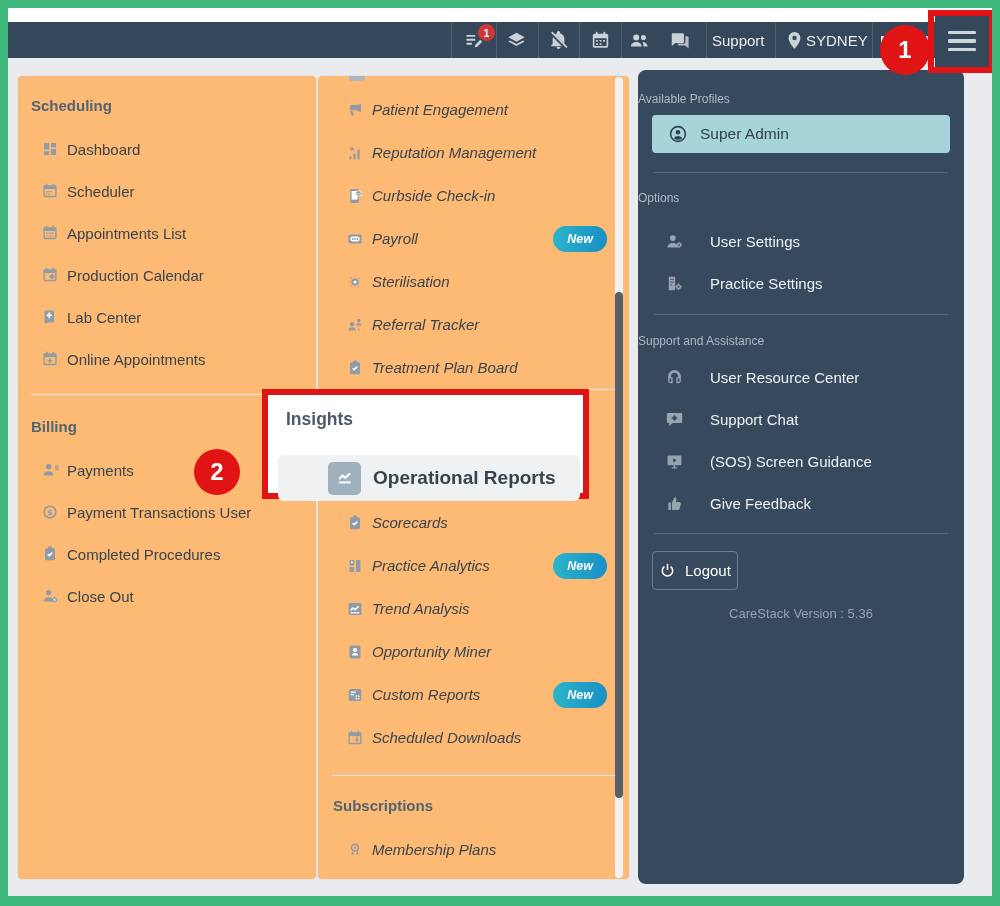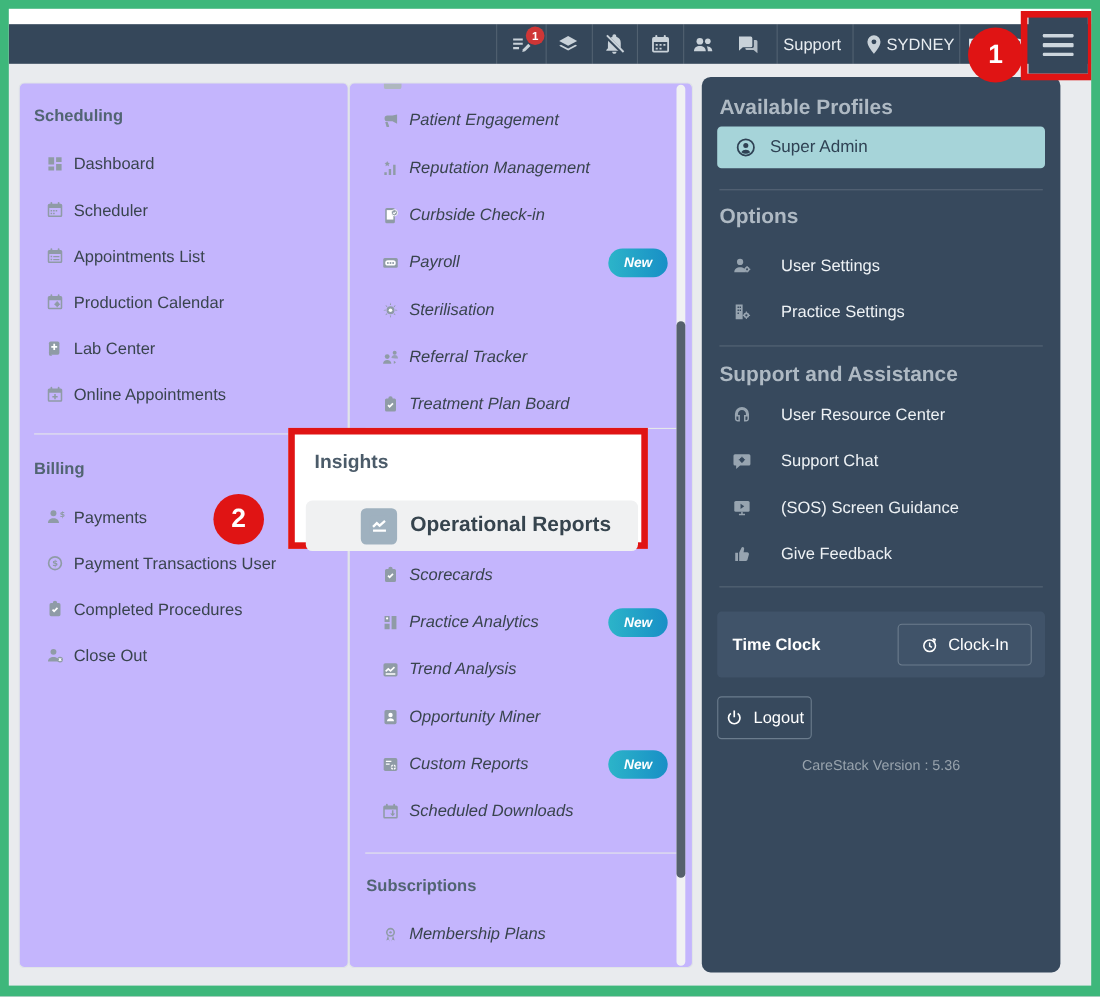--- a/index.html
+++ b/index.html
@@ -8,21 +8,21 @@
   .whitestrip{position:absolute;left:0;top:0;right:0;height:14px;background:#ffffff;}
   
   .topbar{position:absolute;left:0;top:14px;right:0;height:36px;background:#35475a;}
   .tb-div{position:absolute;top:0;width:1px;height:36px;background:rgba(255,255,255,.14);}
   .tb-ic{position:absolute;top:7px;width:24px;height:22px;display:flex;align-items:center;justify-content:center;cursor:pointer;}
   .tb-ic svg{width:21px;height:21px;fill:#c9d2d9;}
   .tb-txt{position:absolute;top:0;height:36px;display:flex;align-items:center;color:#e8edf1;font-size:15px;}
   .tb-badge{position:absolute;width:17px;height:17px;border-radius:50%;background:#cf3636;color:#fff;
     font-size:10.5px;font-weight:bold;display:flex;align-items:center;justify-content:center;z-index:3;}
   
-  .card{position:absolute;background:#c4b5fd;border:1px solid #e0e4e7;border-radius:5px;box-sizing:border-box;}
+  .card{position:absolute;background:#fdba74;border:1px solid #e0e4e7;border-radius:5px;box-sizing:border-box;}
   .card-left{left:9px;top:67px;width:300px;height:805px;}
   .card-mid{left:309px;top:67px;width:313px;height:805px;overflow:hidden;}
   .sec-title{font-size:15px;font-weight:bold;color:#516472;height:24px;line-height:24px;}
   .card-left .sec-title{margin-left:13px;}
   .card-mid .sec-title{margin-left:15px;}
   .row{display:flex;align-items:center;height:42px;cursor:pointer;}
   .card-mid .row{height:43px;font-style:italic;}
   .row .ic{width:18px;height:18px;margin-left:23px;flex:0 0 auto;display:flex;align-items:center;justify-content:center;}
   .card-mid .row .ic{margin-left:28px;}
   .row .ic svg{width:18px;height:18px;fill:#8f9ba6;}
@@ -32,21 +32,21 @@
   .new-badge{margin-left:auto;margin-right:22px;background:linear-gradient(90deg,#2cb4c9,#188fc6);color:#fff;
     font-size:12.5px;font-weight:bold;height:26px;line-height:26px;padding:0 14px;border-radius:13px;}
   .new-badge:empty{display:none;}
   .spacer-covered{height:111px;}
   .cut-icon{position:absolute;left:31px;top:0;width:16px;height:5px;background:#aeb7bf;border-radius:0 0 2px 2px;}
   
   .sb-track{position:absolute;right:6px;top:1px;width:8px;height:801px;background:#f0f1f3;border-radius:4px;}
   .sb-thumb{position:absolute;right:6px;top:216px;width:8px;height:506px;background:#55606b;border-radius:4px;cursor:pointer;}
   
   .card-dark{position:absolute;left:630px;top:62px;width:326px;height:814px;background:#37495d;border-radius:8px;box-sizing:border-box;}
-  .dk-title{font-size:19px;font-weight:bold;color:#aeb9c3;height:24px;line-height:24px;margin-left:16px;}
+  .dk-title{font-size:12px;font-weight:normal;color:#aeb9c3;height:24px;line-height:24px;}
   .dk-row{display:flex;align-items:center;height:42px;cursor:pointer;gap:16px;}
   .dk-row .ic{width:20px;height:20px;margin-left:26px;display:flex;align-items:center;justify-content:center;}
   .dk-row .ic svg{width:19px;height:19px;fill:#97a4b0;}
   .dk-row .lbl{margin-left:10px;font-size:15px;color:#eef2f5;}
   .dk-div{height:1px;background:rgba(255,255,255,.16);margin:0 16px;}
   .profile-btn{margin:4px 14px 0 14px;height:38px;background:#a6d4d9;border-radius:4px;display:flex;align-items:center;cursor:pointer;}
   .profile-btn svg{width:20px;height:20px;margin-left:16px;}
   .profile-btn .lbl{margin-left:12px;font-size:15.5px;color:#2f4254;}
   .tc-panel{margin:22px 14px 0 14px;height:60px;background:#405369;border-radius:4px;display:flex;align-items:center;}
   .tc-label{margin-left:14px;font-size:15px;font-weight:bold;color:#fff;}
@@ -492,31 +492,20 @@
     <div class="dk-row">
       <span class="ic">
             <svg viewBox="0 0 18 18">
               <path d="M3.2 8h2.4v7.2H3.2zM6.6 15.2h5.5c.8 0 1.5-.5 1.7-1.3l1.2-4.3c.3-1-.5-2-1.5-2h-3.1l.5-2.7c.2-.9-.5-1.7-1.3-1.7-.4 0-.8.2-1 .6L6.6 8z"></path>
             </svg>
           </span>
       <span class="lbl">Give Feedback</span>
     </div>
     <div style="height:9px"></div>
     <div class="dk-div"></div>
-    <div class="tc-panel">
-      <span class="tc-label">Time Clock</span>
-      <button class="btn-outline clockin-btn">
-        <svg viewBox="0 0 18 18">
-              <circle cx="8.6" cy="9.6" r="5.6" fill="none" stroke="#fff" stroke-width="1.5"></circle>
-              <path d="M8.6 6.4v3.4l2.2 1.4" fill="none" stroke="#fff" stroke-width="1.4"></path>
-              <path d="M11.4 2.2l3.4 1-1 3.2-1.2-.4.6-2-1.4 1z"></path>
-            </svg>
-        <span>Clock-In</span>
-      </button>
-    </div>
     <button class="btn-outline logout-btn">
       <svg viewBox="0 0 18 18">
             <path d="M8.2 2h1.6v6.4H8.2z"></path>
             <path d="M5.2 4.2a6.3 6.3 0 1 0 7.6 0l-1 1.3a4.7 4.7 0 1 1-5.6 0z"></path>
           </svg>
       <span>Logout</span>
     </button>
     <div class="version">CareStack Version : 5.36</div>
   </div>
 

